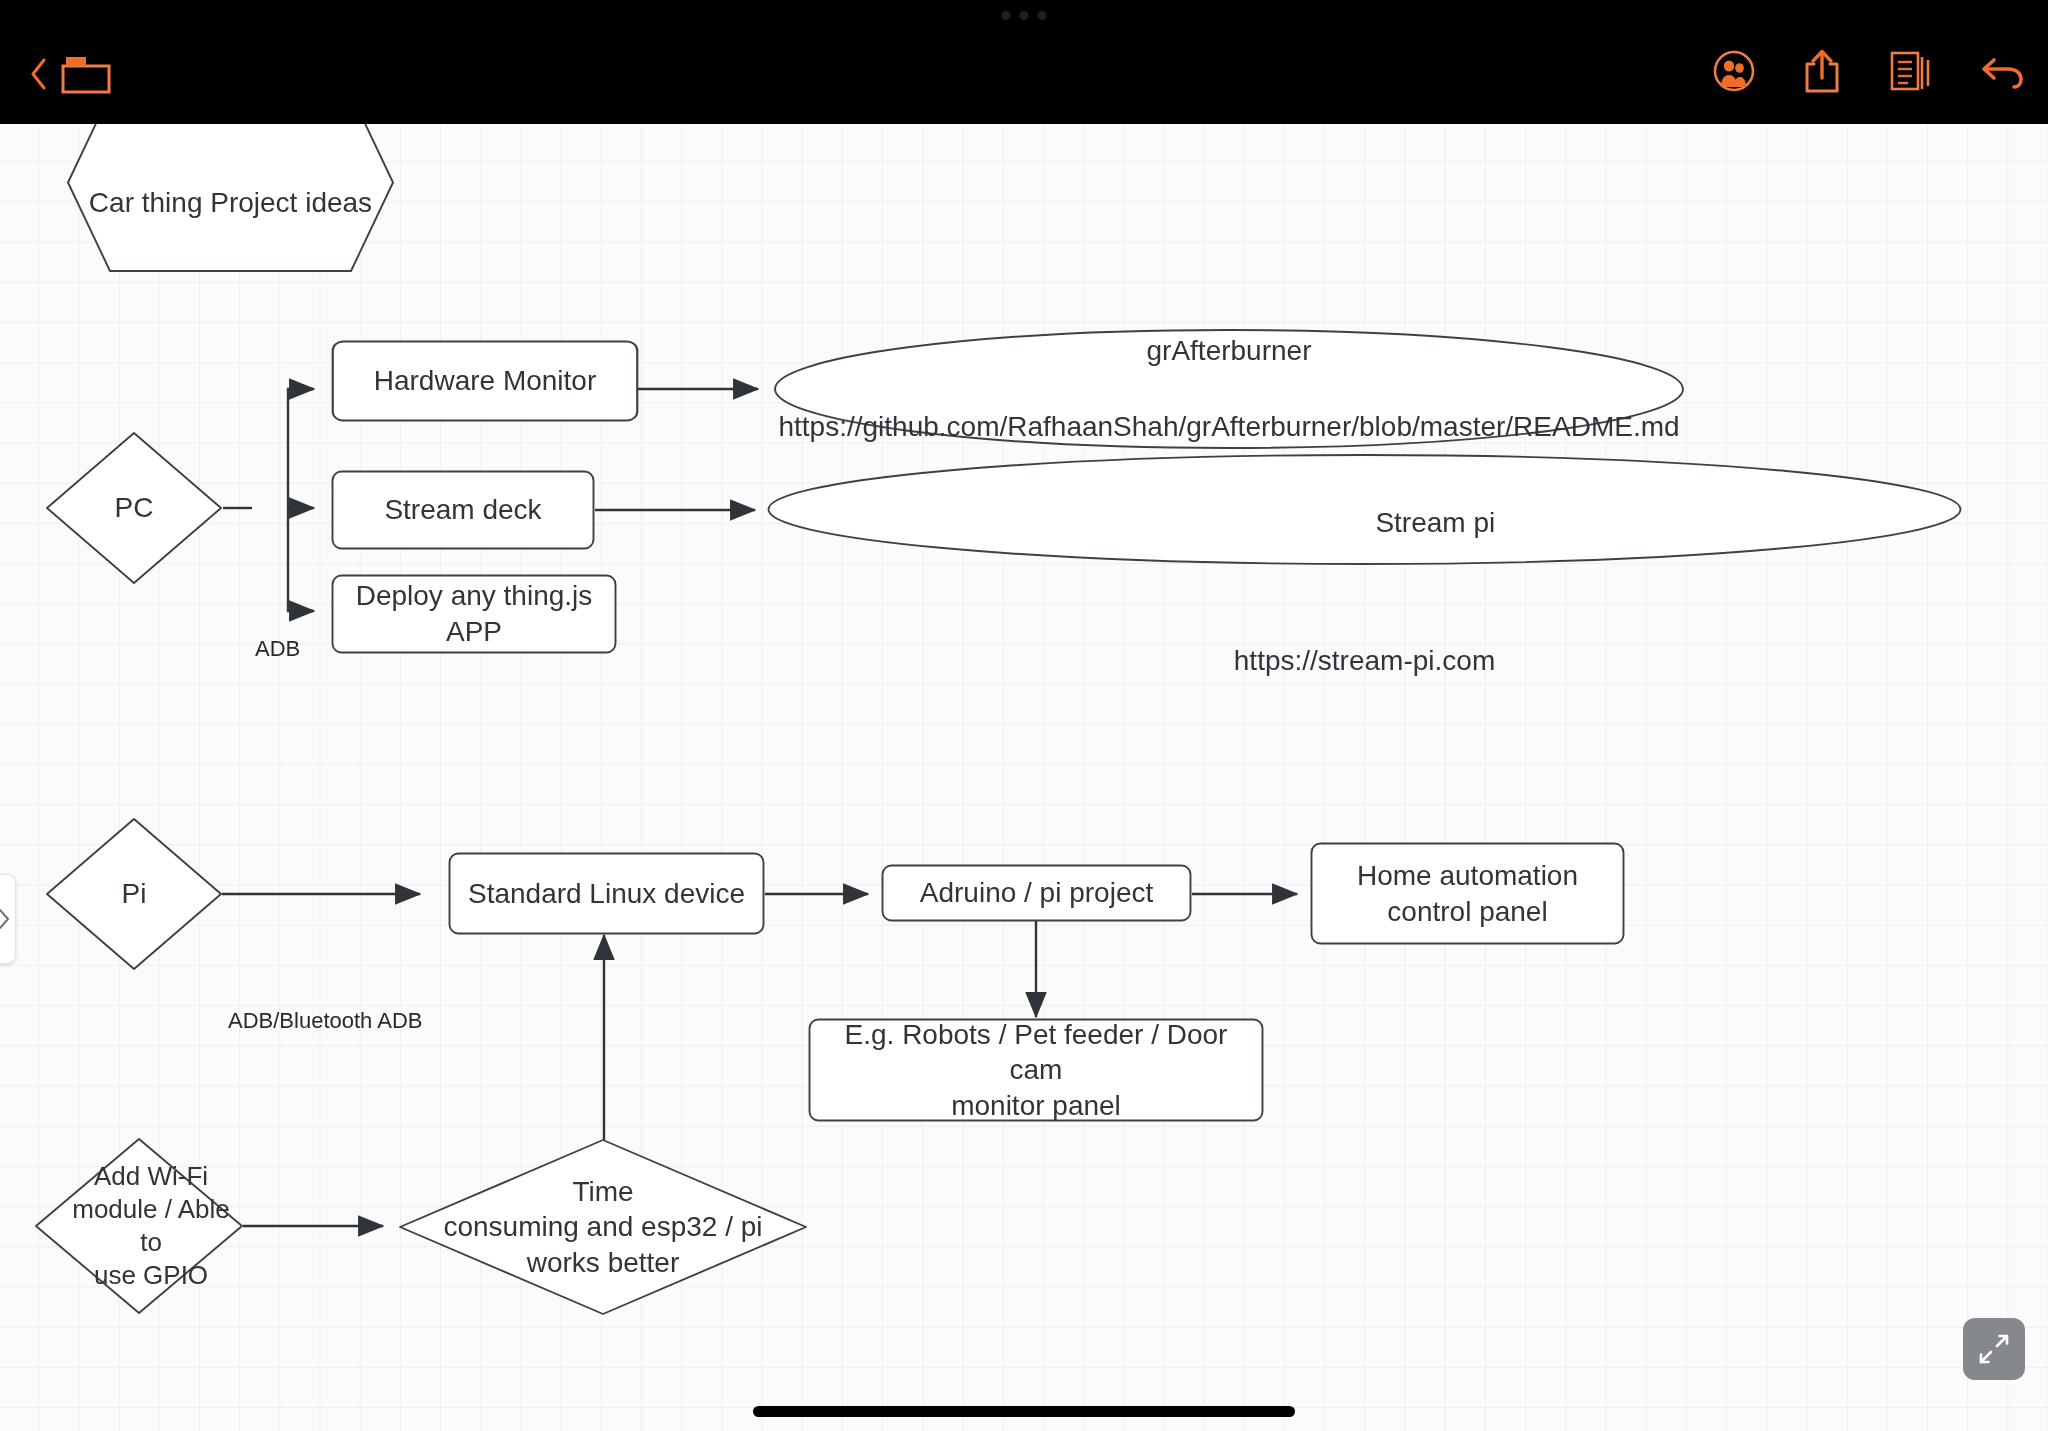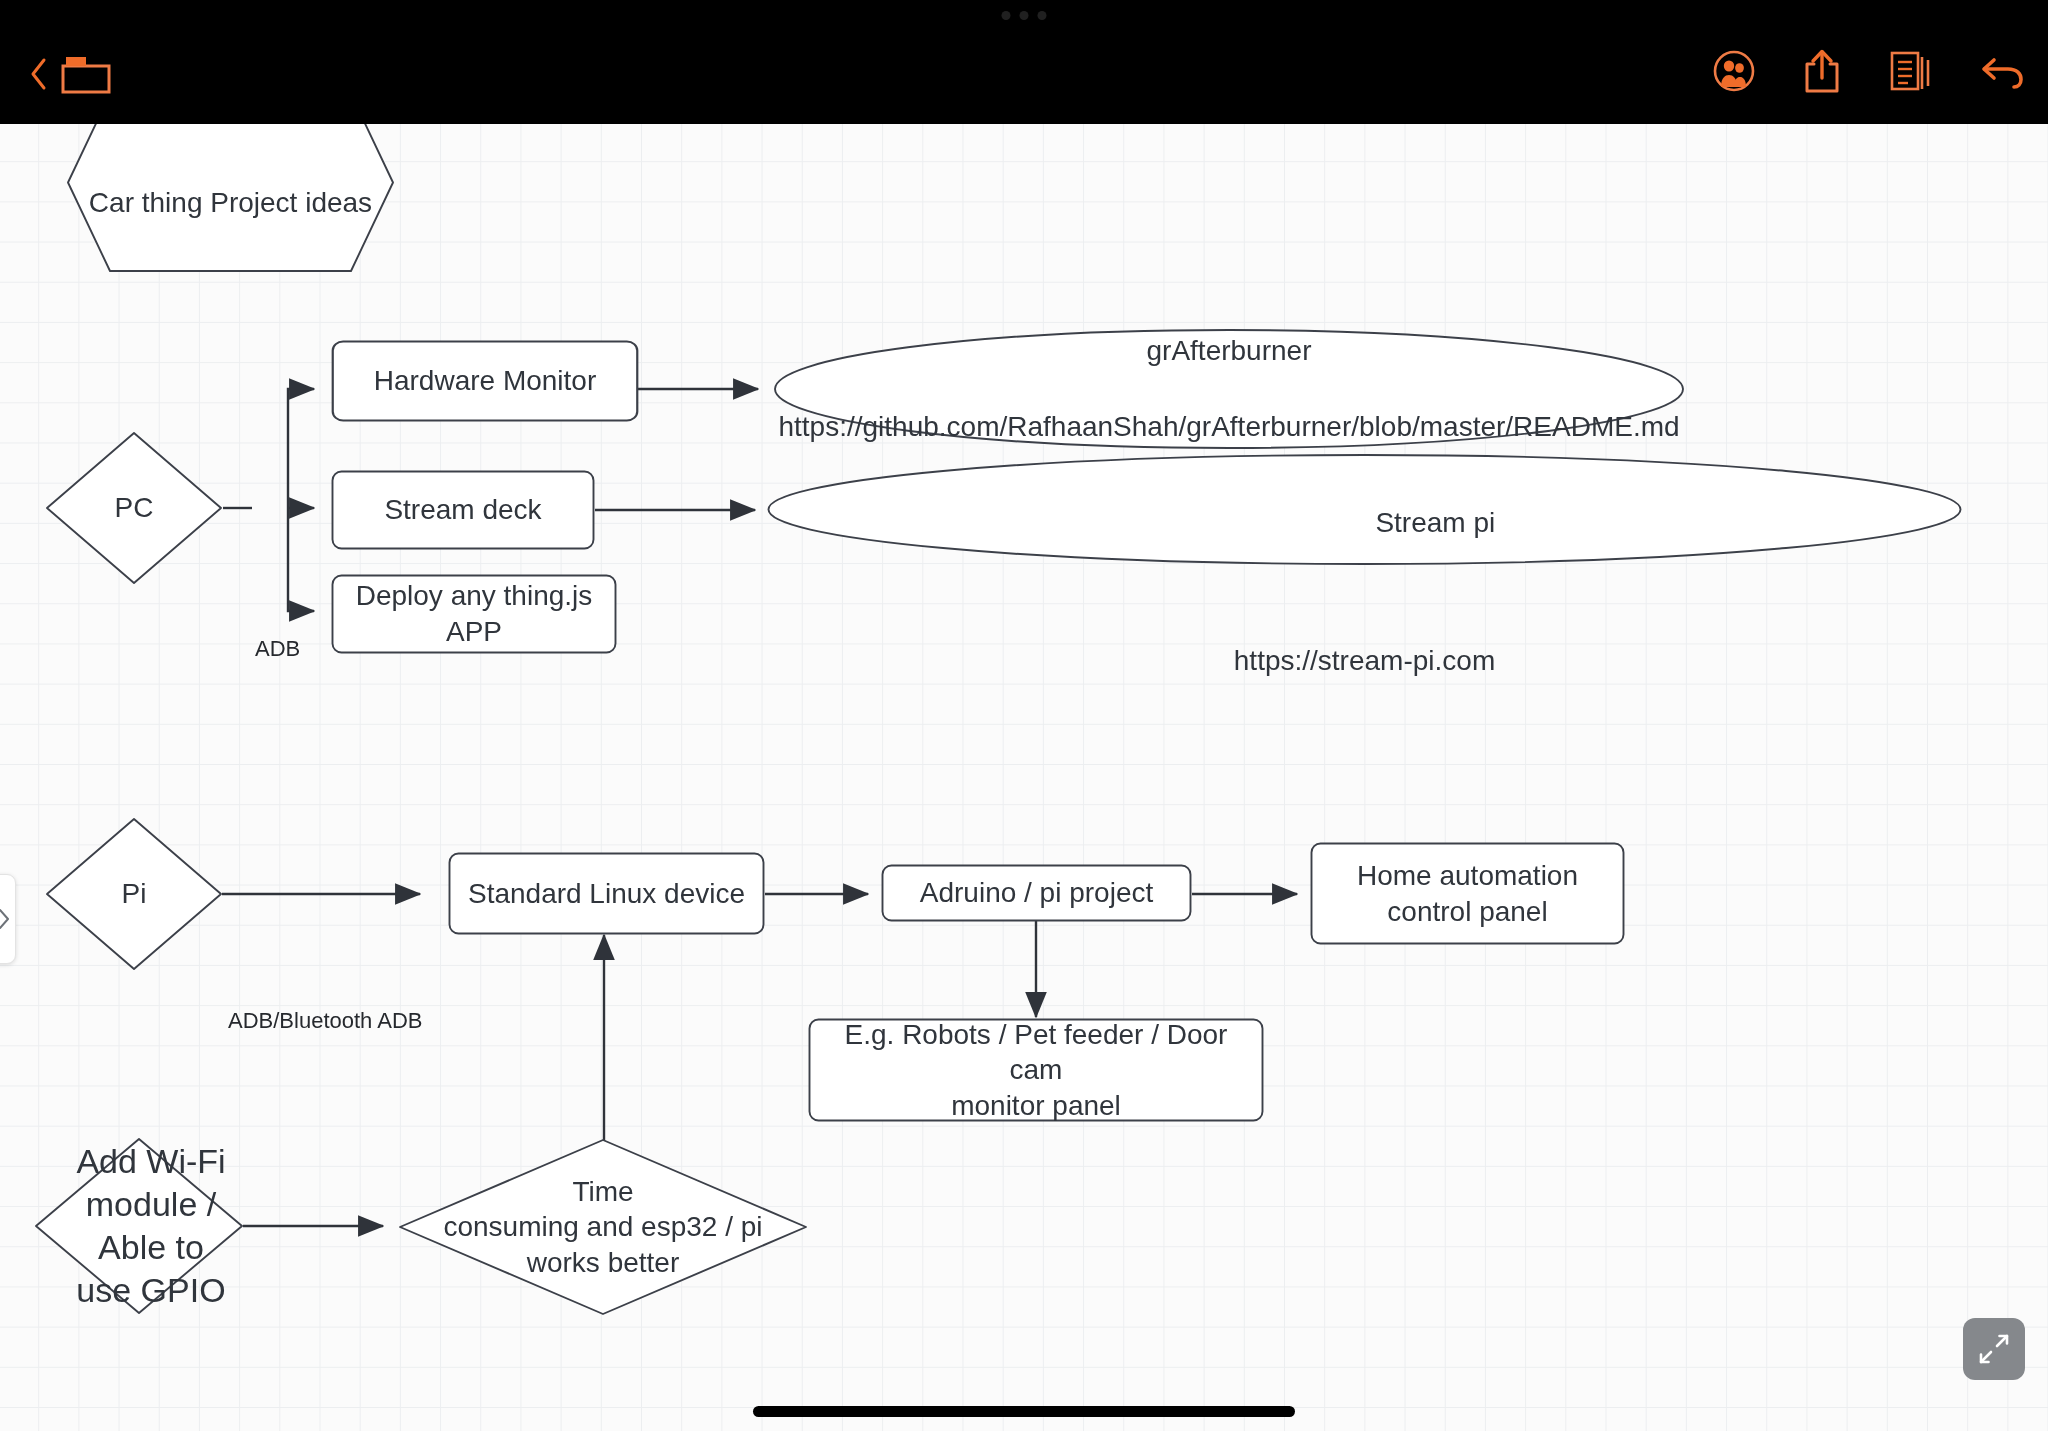--- a/index.html
+++ b/index.html
@@ -296,21 +296,21 @@
       <div class="lbl">E.g. Robots / Pet feeder / Door cam
 monitor panel</div>
     </div>
 
     <div class="node" style="left:33px; top:1012px; width:212px; height:180px;">
       <div class="shape">
         <svg viewBox="0 0 212 180" preserveAspectRatio="none">
           <path d="M106 3 L209 90 L106 177 L3 90 Z" fill="#ffffff" stroke="#3c4049" stroke-width="1.9" stroke-linejoin="round"></path>
         </svg>
       </div>
-      <div class="lbl" style="font-size:34px;margin-left:24px;">Add Wi-Fi
+      <div class="lbl" style="font-size:26px;margin-left:24px;">Add Wi-Fi
 module / Able to
 use GPIO</div>
     </div>
 
     <div class="node" style="left:397px; top:1013px; width:412px; height:180px;">
       <div class="shape">
         <svg viewBox="0 0 412 180" preserveAspectRatio="none">
           <path d="M206 3 L409 90 L206 177 L3 90 Z" fill="#ffffff" stroke="#3c4049" stroke-width="1.9" stroke-linejoin="round"></path>
         </svg>
       </div>

